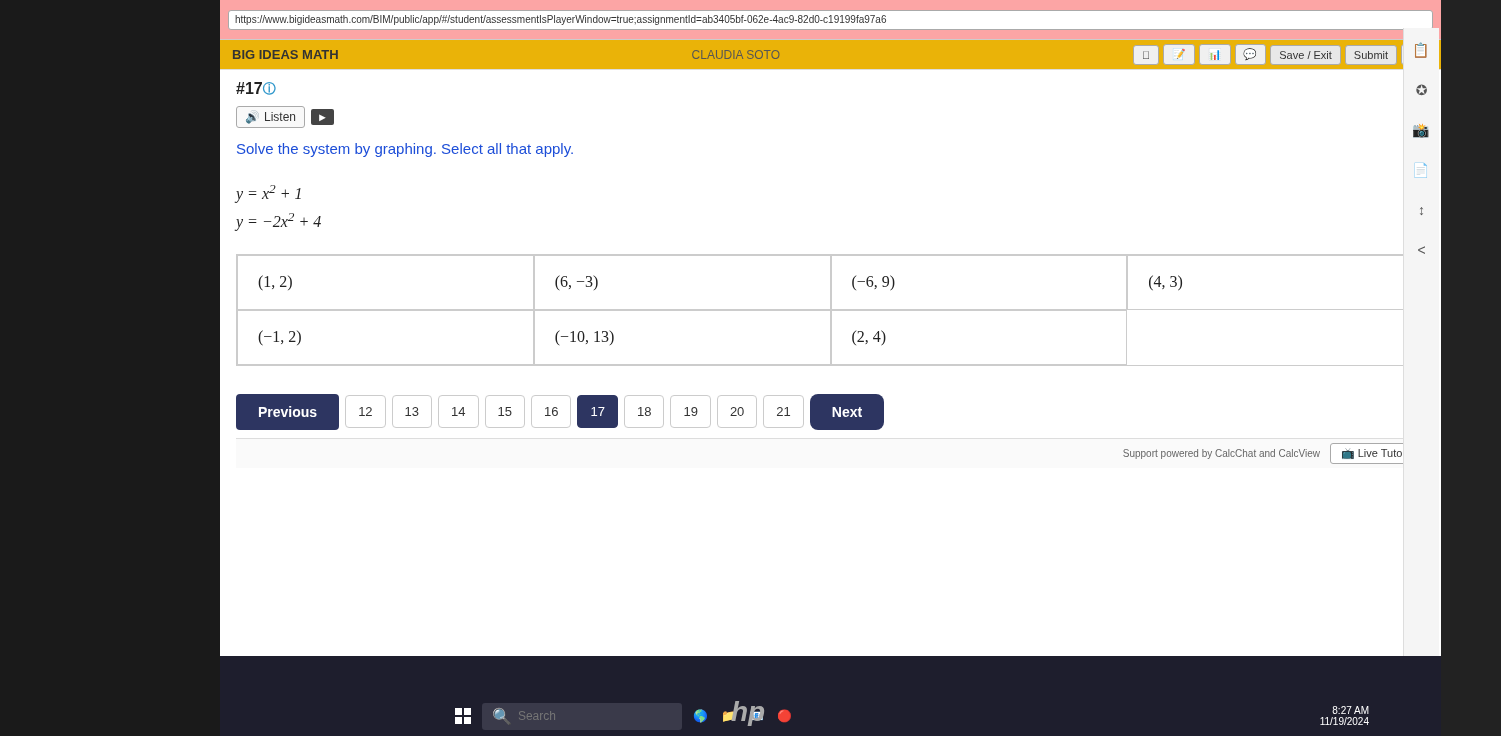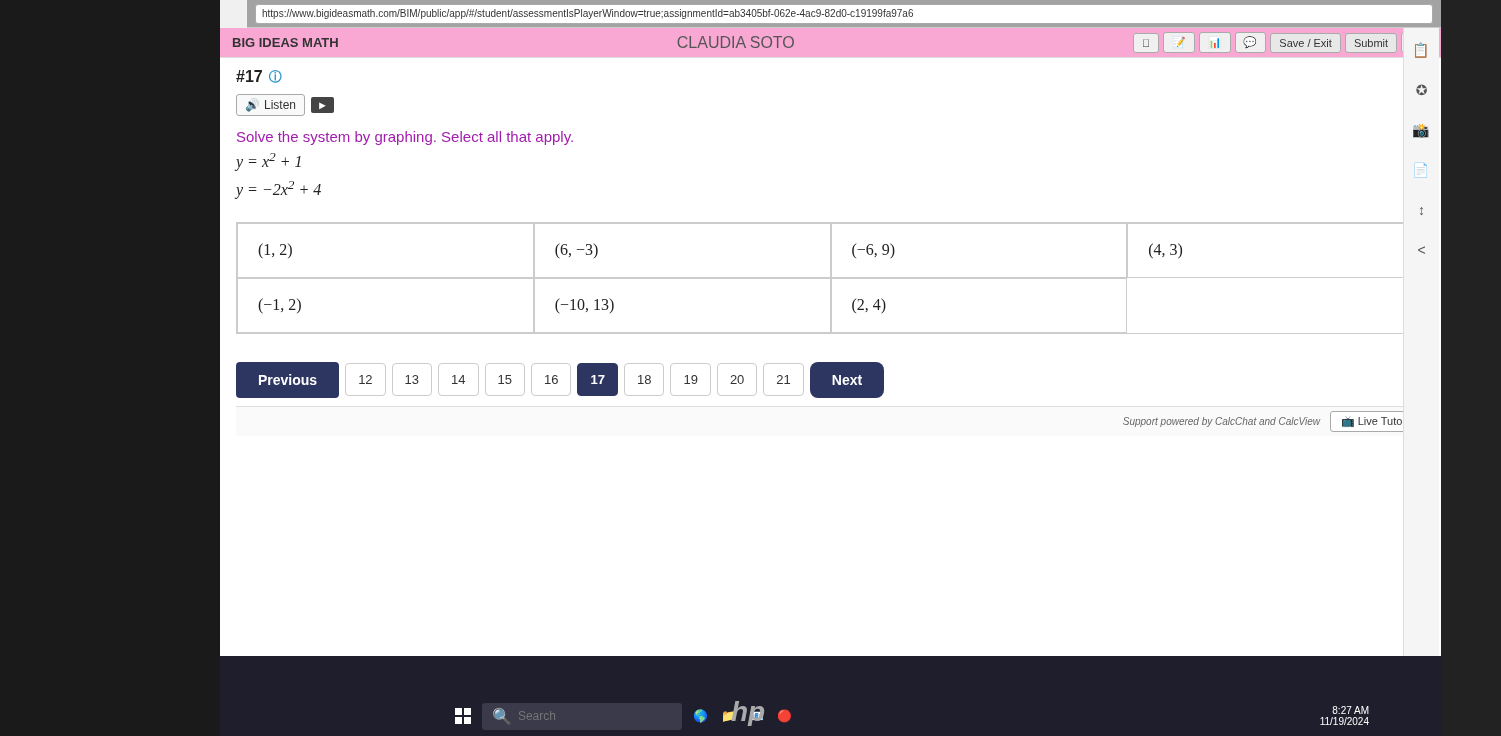--- a/index.html
+++ b/index.html
@@ -19,30 +19,29 @@
       left: 220px;
       right: 60px;
       bottom: 80px;
       background: #f0f0f0;
       display: flex;
       flex-direction: column;
     }
 
     
     .browser-bar {
-      background: #a3a3a3;
-      height: 28px;
+      background: #fca5a5;
+      height: 40px;
       display: flex;
       align-items: center;
       padding: 0 8px;
       border-bottom: 1px solid #ccc;
       font-size: 11px;
       color: #333;
       flex-shrink: 0;
-      margin-left: 27px;
     }
 
     .url-bar {
       flex: 1;
       background: white;
       border: 1px solid #aaa;
       border-radius: 3px;
       height: 20px;
       display: flex;
       align-items: center;
@@ -56,37 +55,37 @@
     .app-area {
       flex: 1;
       display: flex;
       flex-direction: column;
       background: white;
       overflow: hidden;
     }
 
     
     .app-header {
-      background: #f9a8d4;
+      background: #eab308;
       border-bottom: 1px solid #ddd;
       padding: 4px 12px;
       display: flex;
       align-items: center;
       justify-content: space-between;
       flex-shrink: 0;
     }
 
     .app-logo {
       font-size: 13px;
       font-weight: bold;
       color: #333;
     }
 
     .user-name {
-      font-size: 16px;
+      font-size: 12px;
       color: #555;
     }
 
     .header-buttons {
       display: flex;
       gap: 4px;
       align-items: center;
     }
 
     .header-btn {
@@ -117,21 +116,20 @@
       overflow-y: auto;
     }
 
     .question-number {
       font-size: 16px;
       font-weight: bold;
       color: #222;
       margin-bottom: 8px;
       display: flex;
       align-items: center;
-      gap: 6px;
     }
 
     .question-number .info-icon {
       color: #3399cc;
       font-size: 13px;
       cursor: pointer;
     }
 
     
     .listen-bar {
@@ -160,22 +158,22 @@
       border: none;
       border-radius: 2px;
       padding: 2px 6px;
       font-size: 11px;
       cursor: pointer;
     }
 
     
     .instruction {
       font-size: 15px;
-      color: #a21caf;
-      margin-bottom: 4px;
+      color: #1d4ed8;
+      margin-bottom: 24px;
     }
 
     
     .equations {
       margin-bottom: 16px;
     }
 
     .equation {
       font-style: italic;
       font-size: 16px;
@@ -236,21 +234,21 @@
       font-size: 13px;
       cursor: pointer;
       min-width: 36px;
       text-align: right;
     }
 
     .nav-page-btn.active {
       background: #2d3561;
       color: white;
       border-color: #2d3561;
-      font-weight: bold;
+      font-weight: normal;
     }
 
     .nav-next-btn {
       background: #2d3561;
       color: white;
       border: none;
       border-radius: 8px;
       padding: 10px 22px;
       font-size: 14px;
       font-weight: bold;
@@ -499,21 +497,21 @@
         <button class="nav-page-btn">16</button>
         <button class="nav-page-btn active">17</button>
         <button class="nav-page-btn">18</button>
         <button class="nav-page-btn">19</button>
         <button class="nav-page-btn">20</button>
         <button class="nav-page-btn">21</button>
         <button class="nav-next-btn">Next</button>
       </div>
 
       <div class="support-bar">
-        <span style="font-size:10px;color:#666;font-style:italic;">Support powered by CalcChat and CalcView</span>
+        <span style="font-size:10px;color:#666;">Support powered by CalcChat and CalcView</span>
         <button class="live-tutor-btn">
           <span>📺</span>
           <span>Live Tutor</span>
         </button>
       </div>
     </div>
   </div>
 </div>
 
 <div class="right-sidebar">

